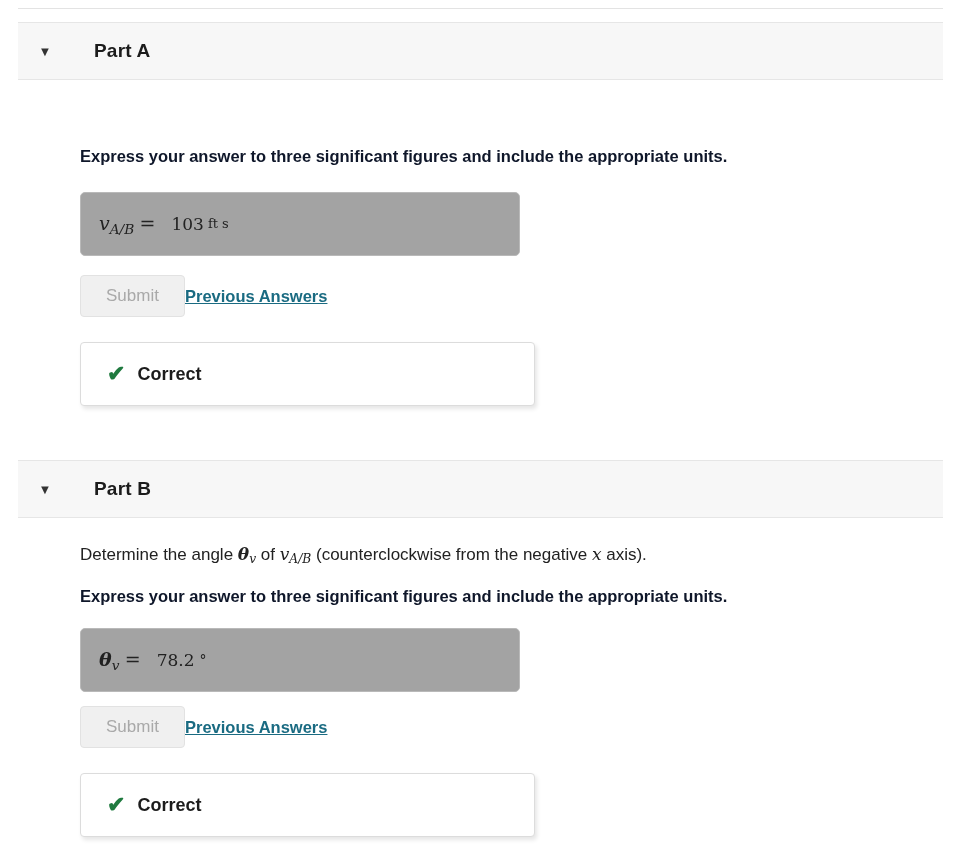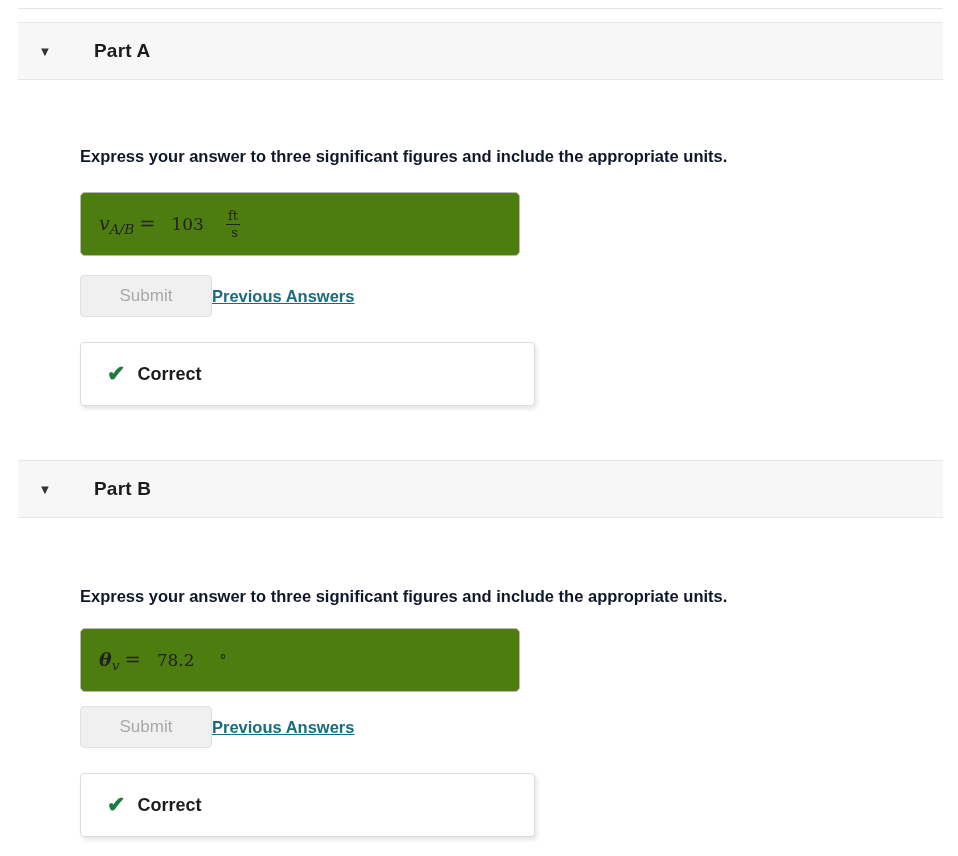--- a/index.html
+++ b/index.html
@@ -90,43 +90,42 @@
     vertical-align: -0.28em;
     font-style: italic;
     font-family: "DejaVu Serif", serif;
   }
 
   .answer-box {
     position: absolute;
     left: 80px;
     width: 440px;
     height: 64px;
-    background: #4d7c0f;
+    background: #a3a3a3;
     border: 1px solid #b9b9b9;
     border-radius: 5px;
     box-sizing: border-box;
     display: flex;
     align-items: center;
   }
   .answer-label {
     margin-left: 18px;
     font-size: 19px;
     white-space: nowrap;
   }
   .answer-value {
     margin-left: 16px;
     font-size: 17px;
     font-family: "DejaVu Serif", serif;
     display: flex;
     align-items: center;
-    gap: 22px;
+    gap: 2px;
   }
   .frac {
     display: inline-flex;
-    flex-direction: column;
     align-items: flex-end;
     font-size: 13px;
     line-height: 1.06;
     font-family: "DejaVu Serif", serif;
     vertical-align: middle;
   }
   .frac .num {
     padding: 0 2px;
   }
   .frac .bar {
@@ -144,21 +143,21 @@
     margin-left: 3px;
   }
 
   .controls {
     position: absolute;
     left: 80px;
     display: flex;
     align-items: center;
   }
   .submit-btn {
-    width: 132px;
+    width: 105px;
     height: 42px;
     background: #f0f0f0;
     border: 1px solid #e2e2e2;
     border-radius: 4px;
     color: #a9a9a9;
     font-size: 17px;
     font-family: "Liberation Sans", sans-serif;
     cursor: default;
   }
   .prev-answers {
@@ -233,20 +232,23 @@
   <div class="feedback" style="top:342px;">
     <span class="check">✔</span>
     <span class="feedback-text">Correct</span>
   </div>
 
   <div class="part-header" style="top:460px;">
     <span class="caret">▼</span>
     <span class="part-title">Part B</span>
   </div>
 
+  <div class="body-block" style="top:543px;">
+    <div class="prompt"><span>Determine the angle </span><span class="math" style="font-weight:bold;">θ</span><span class="sub">v</span><span> of </span><span class="math">v</span><span class="sub">A/B</span><span> (counterclockwise from the negative </span><span class="math">x</span><span> axis).</span></div>
+  </div>
 
   <div class="body-block" style="top:585px;">
     <div class="bold-instr">Express your answer to three significant figures and include the appropriate units.</div>
   </div>
 
   <div class="answer-box" style="top:628px;">
     <span class="answer-label"><span class="math" style="font-weight:bold;">θ</span><span class="sub">v</span>&nbsp;<span class="math-up">=</span></span>
     <span class="answer-value">
       <span>78.2</span>
       <span class="deg">°</span>

